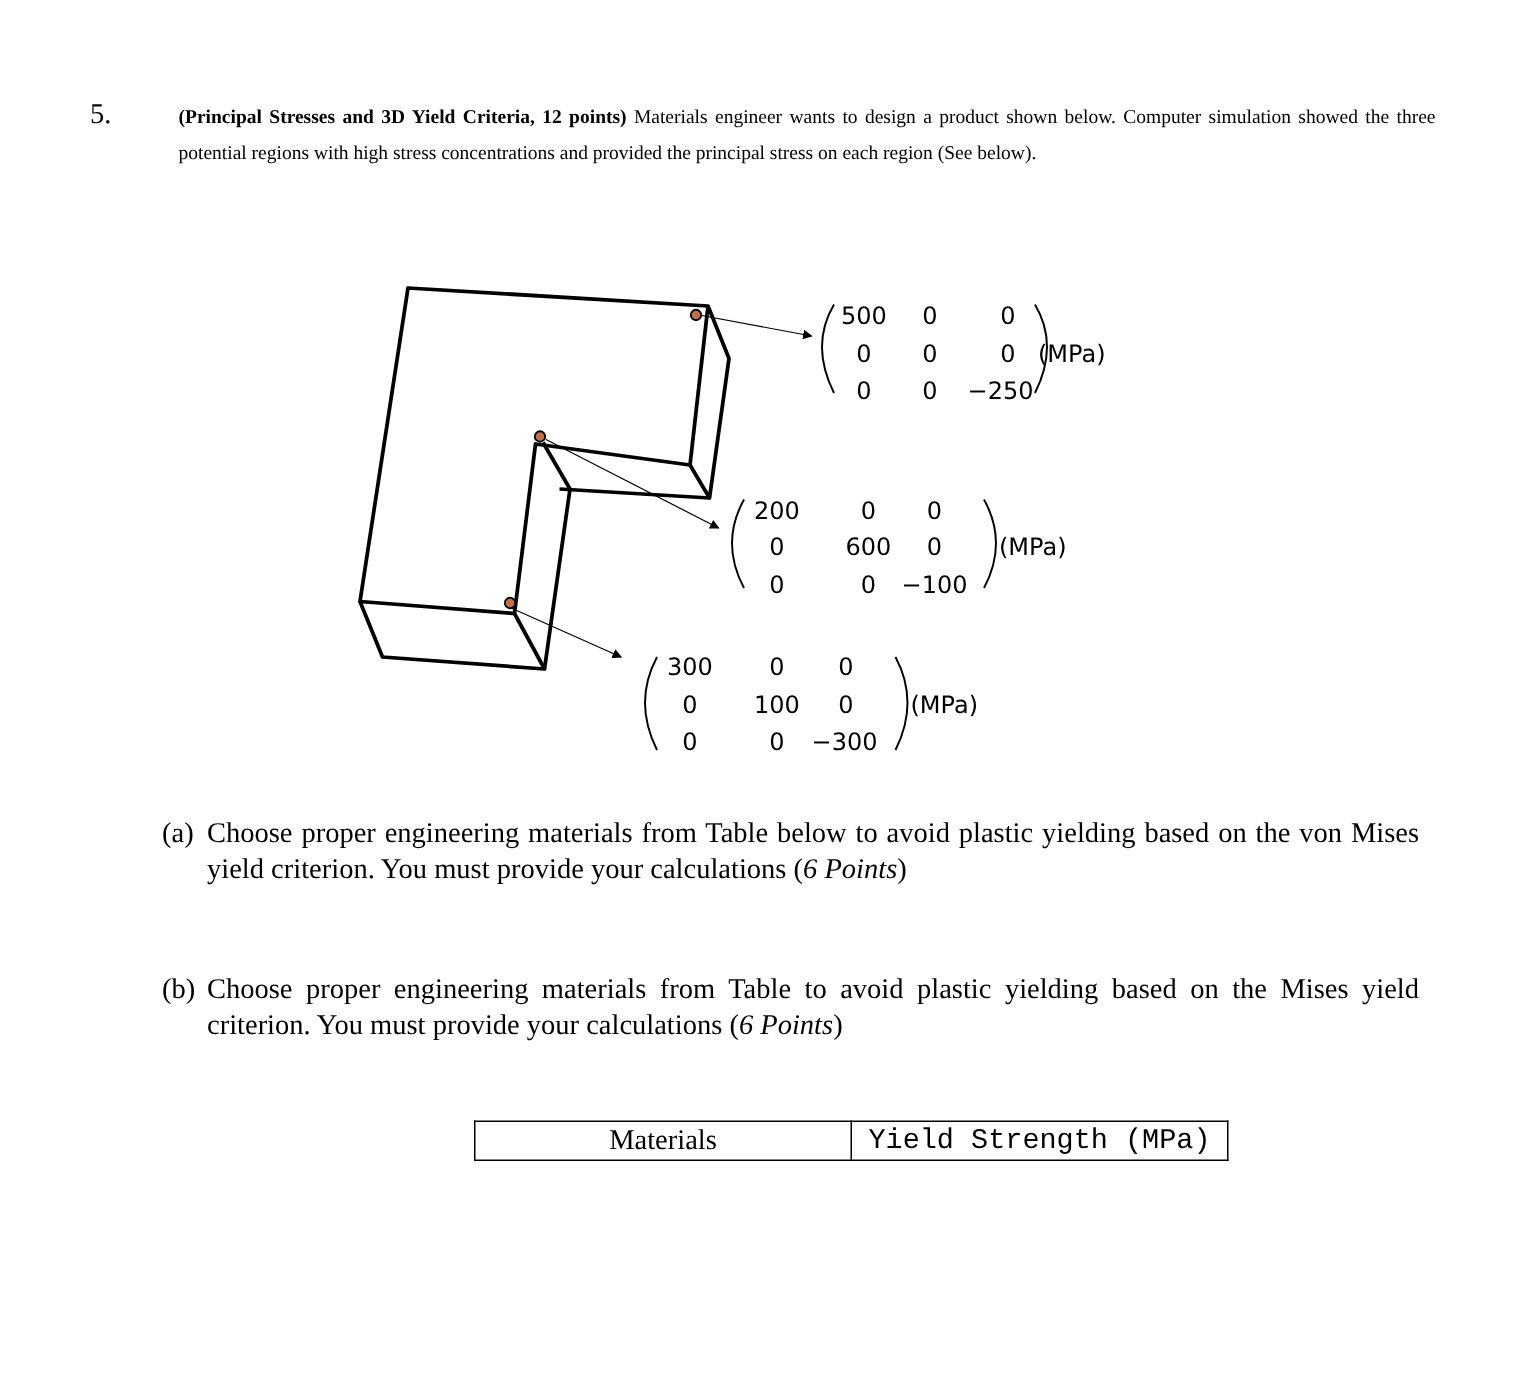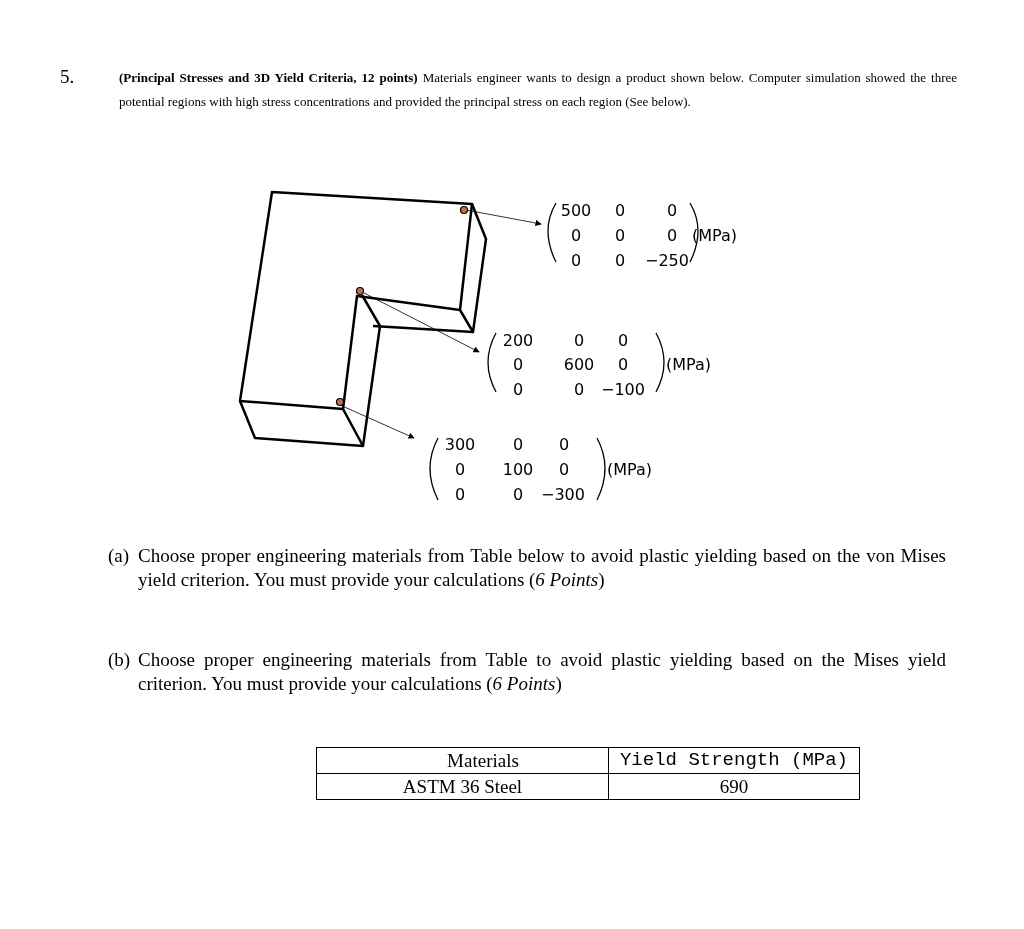--- a/index.html
+++ b/index.html
@@ -12,21 +12,21 @@
   svg.diagram { position: absolute; left: 0; top: 0; }
   .mat { font-family: "DejaVu Sans", "Liberation Sans", sans-serif; font-size: 16px; }
   .part { position: absolute; left: 108px; width: 838px; font-size: 19px; line-height: 24px; }
   .part .label { position: absolute; left: 0; top: 0; }
   .part .body { margin-left: 30px; text-align: justify; text-align-last: left; }
   .part i { }
   table.ys { position: absolute; left: 316px; top: 747px; border-collapse: collapse;
              font-size: 19px; }
   table.ys td, table.ys th { border: 1px solid #000; text-align: center; font-weight: normal;
              height: 25px; padding: 0; line-height: 25px; }
-  table.ys .c1 { width: 250px; padding-left: 41px; }
+  table.ys .c1 { width: 250px; }
   table.ys .c2 { width: 250px; font-family: Liberation Mono, monospace; }
 </style>
 </head>
 <body>
 
 <div class="qnum">5.</div>
 <div class="intro"><b>(Principal Stresses and 3D Yield Criteria, 12 points)</b><span> Materials engineer wants to design a product shown below. Computer simulation showed the three potential regions with high stress concentrations and provided the principal stress on each region (See below).</span></div>
 
 <svg class="diagram" width="1024" height="560">
   <defs>
@@ -113,18 +113,14 @@
   <span class="label">(b)</span>
   <div class="body"><span>Choose proper engineering materials from Table to avoid plastic yielding based on the Mises yield criterion. You must provide your calculations (</span><i>6 Points</i><span>)</span></div>
 </div>
 
 <table class="ys">
   <tbody>
       <tr>
     <th class="c1">Materials</th>
     <th class="c2">Yield Strength (MPa)</th>
   </tr>
-  <tr>
-    <td>ASTM 36 Steel</td>
-    <td>690</td>
-  </tr>
 </tbody>
   </table>
 
 </body></html>

